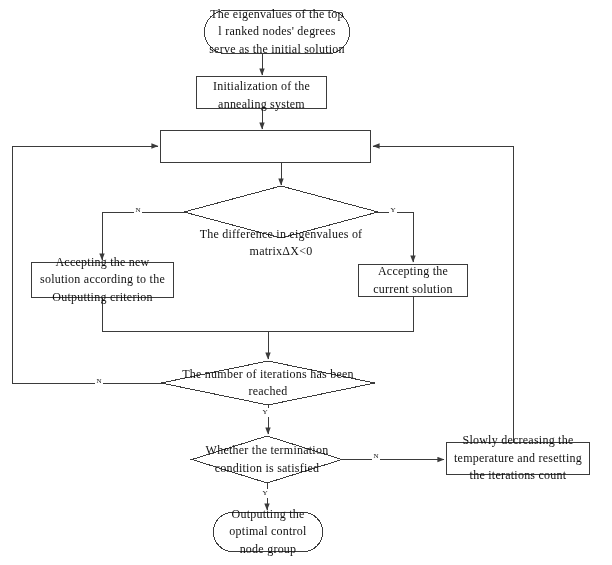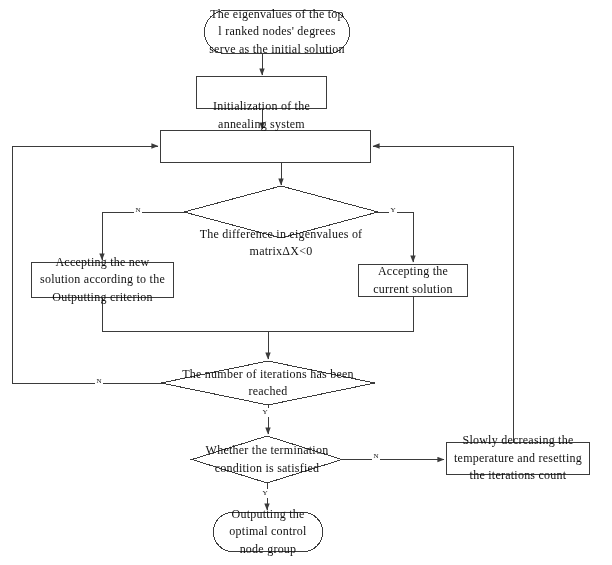--- a/index.html
+++ b/index.html
@@ -106,21 +106,21 @@
       <line x1="342" y1="459.5" x2="444" y2="459.5" marker-end="url(#arrow)"></line>
 
       <path d="M513,442 L513,146 L373,146" marker-end="url(#arrow)"></path>
 
       <line x1="267" y1="483" x2="267" y2="510" marker-end="url(#arrow)"></line>
     </g>
   </svg>
 
   <div class="node-label" style="left:204px; top:10px; width:146px; height:44px;">The eigenvalues of the top l ranked nodes' degrees serve as the initial solution</div>
 
-  <div class="node-label" style="left:196px; top:76px; width:131px; height:39px;margin-top:20px;">Initialization of the annealing system</div>
+  <div class="node-label" style="left:196px; top:76px; width:131px; height:39px;">Initialization of the annealing system</div>
 
 
   <div class="node-label" style="left:184px; top:200px; width:194px; height:24px;margin-top:31px;">The difference in eigenvalues of matrixΔX&lt;0</div>
 
   <div class="node-label" style="left:31px; top:262px; width:143px; height:36px;">Accepting the new solution according to the Outputting criterion</div>
 
   <div class="node-label" style="left:161px; top:373px; width:214px; height:20px;">The number of iterations has been reached</div>
 
   <div class="node-label" style="left:358px; top:264px; width:110px; height:33px;">Accepting the current solution</div>
 

